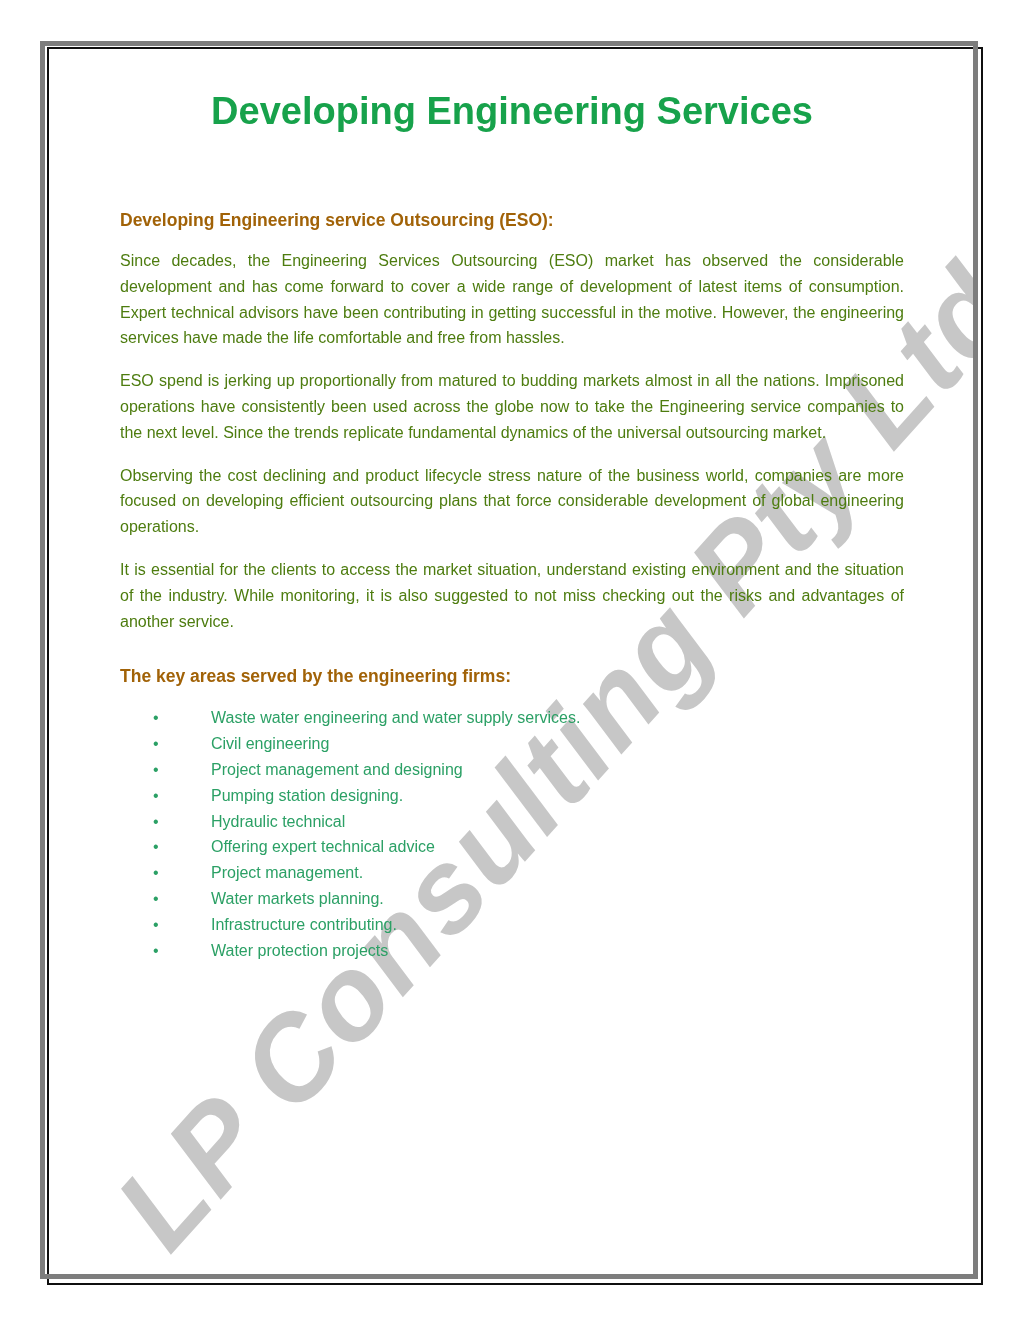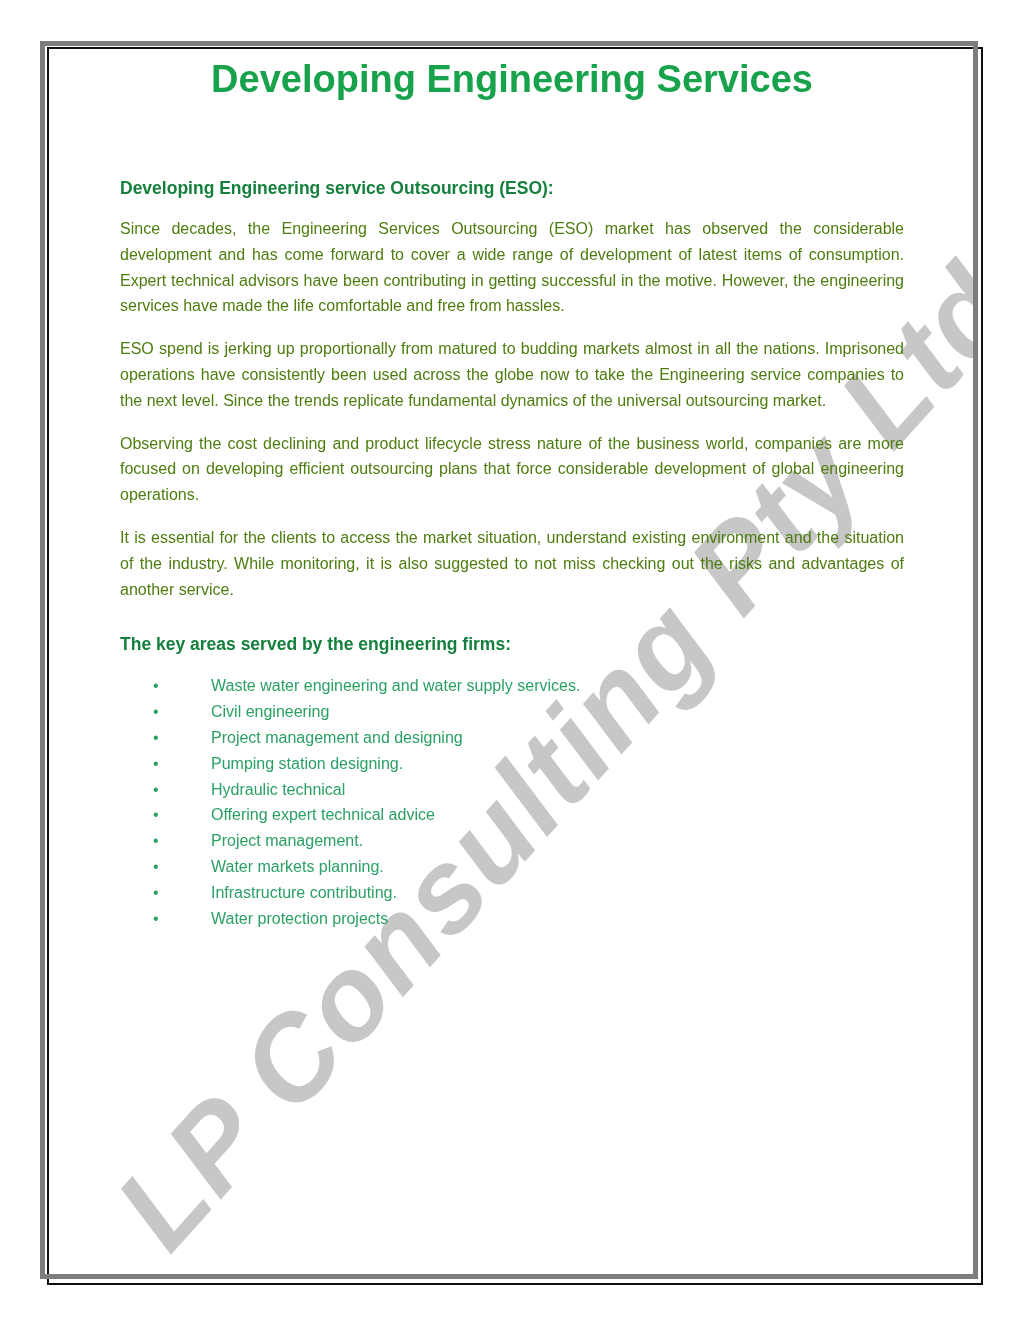--- a/index.html
+++ b/index.html
@@ -64,33 +64,33 @@
   }
   .content {
     position: absolute;
     left: 120px;
     top: 0;
     width: 784px;
     z-index: 2;
   }
   .doc-title {
     margin: 0;
-    padding-top: 56px;
+    padding-top: 88px;
     font-size: 38px;
     line-height: 46px;
     font-weight: bold;
     text-align: center;
     color: #17a24b;
   }
   .red-heading {
     margin: 74px 0 0 0;
     font-size: 17.5px;
     line-height: 24px;
     font-weight: bold;
-    color: #15803d;
+    color: #a16207;
   }
   .red-heading.second {
     margin-top: 30px;
   }
   .para {
     margin: 17px 0 0 0;
     font-size: 16px;
     line-height: 25.8px;
     color: #4d7c0f;
     text-align: justify;

